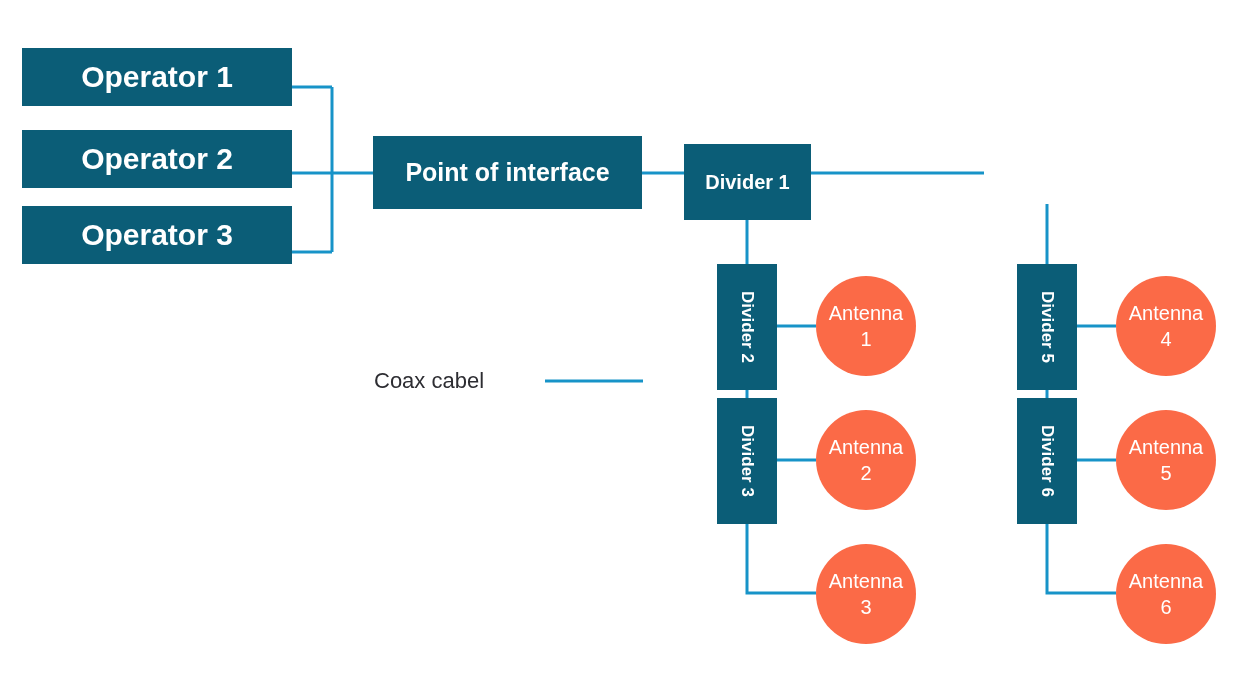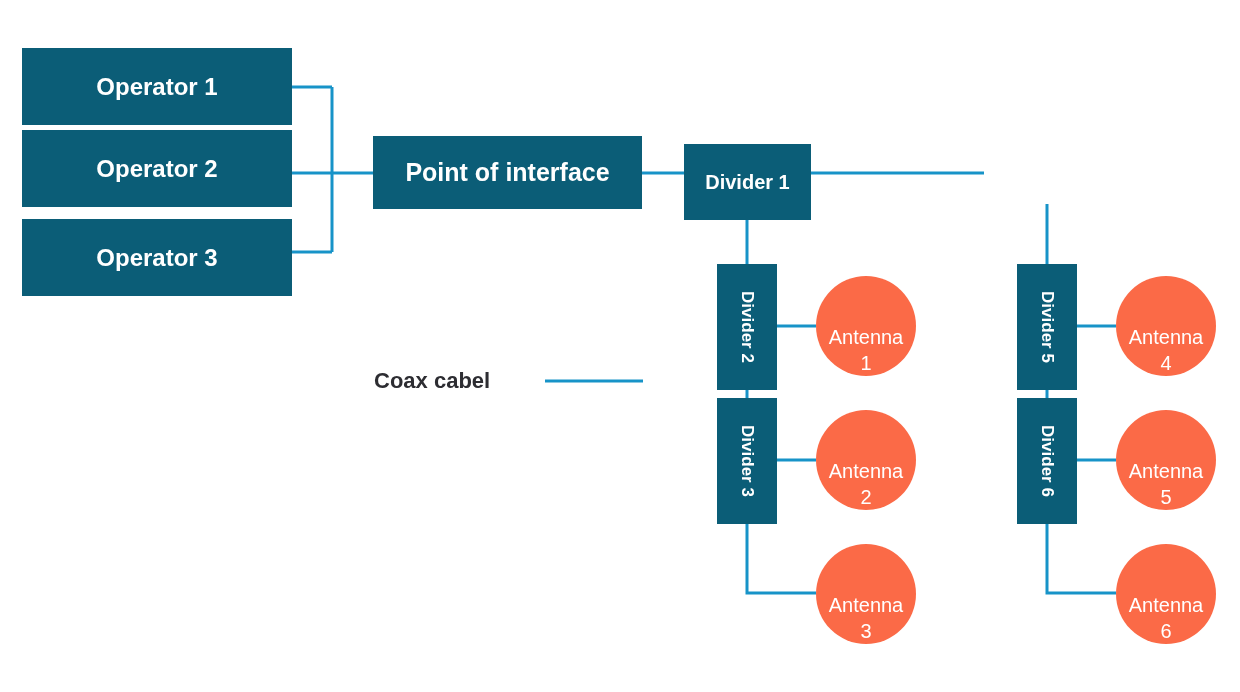--- a/index.html
+++ b/index.html
@@ -10,30 +10,30 @@
     --node-text:#FFFFFF;
     --background:#FFFFFF;
   }
   *{margin:0;padding:0;box-sizing:border-box;}
   body{background:var(--background);font-family:"Liberation Sans",sans-serif;}
   .canvas{position:relative;width:1240px;height:692px;background:var(--background);overflow:hidden;}
   .wires{position:absolute;left:0;top:0;width:1240px;height:692px;}
   .wires path{stroke:var(--wire-cyan);stroke-width:3;fill:none;}
   .box{position:absolute;background:var(--node-teal);color:var(--node-text);
        display:flex;align-items:center;justify-content:center;text-align:center;}
-  .op{width:270px;height:77px;font-size:24px;font-weight:700;}
+  .op{width:270px;height:58px;font-size:30px;font-weight:700;}
   .poi{width:269px;height:73px;font-size:25px;font-weight:700;}
   .divider-h{width:127px;height:76px;font-size:20px;font-weight:700;}
   .divider-v{width:60px;height:126px;font-size:17px;font-weight:700;}
   .divider-v .rot{transform:rotate(90deg);white-space:nowrap;}
   .antenna{position:absolute;width:100px;height:100px;border-radius:50%;
            background:var(--antenna-orange);color:var(--node-text);
-           display:flex;flex-direction:column;align-items:center;justify-content:flex-end;
+           display:flex;flex-direction:column;align-items:center;justify-content:center;
            font-size:20px;font-weight:400;line-height:1.3;text-align:center;}
-  .legend-label{position:absolute;left:374px;top:368px;font-size:22px;font-weight:700;
+  .legend-label{position:absolute;left:374px;top:368px;font-size:22px;font-weight:400;
                 color:var(--label-dark);}
 </style>
 </head>
 <body>
 
 <div class="canvas">
 
   <svg class="wires" viewBox="0 0 1240 692" aria-hidden="true">
     <path d="M292 87 H332"></path>
     <path d="M292 173 H373"></path>
@@ -53,21 +53,21 @@
     <path d="M1047 524 V593 H1116"></path>
     <path d="M545 381 H643"></path>
   </svg>
 
   <div class="box op" style="left:22px;top:48px">
     <span>Operator 1</span>
   </div>
   <div class="box op" style="left:22px;top:130px">
     <span>Operator 2</span>
   </div>
-  <div class="box op" style="left:22px;top:219px">
+  <div class="box op" style="left:22px;top:206px">
     <span>Operator 3</span>
   </div>
 
   <div class="box poi" style="left:373px;top:136px">
     <span>Point of interface</span>
   </div>
 
   <div class="box divider-h" style="left:684px;top:144px">
     <span>Divider 1</span>
   </div>

